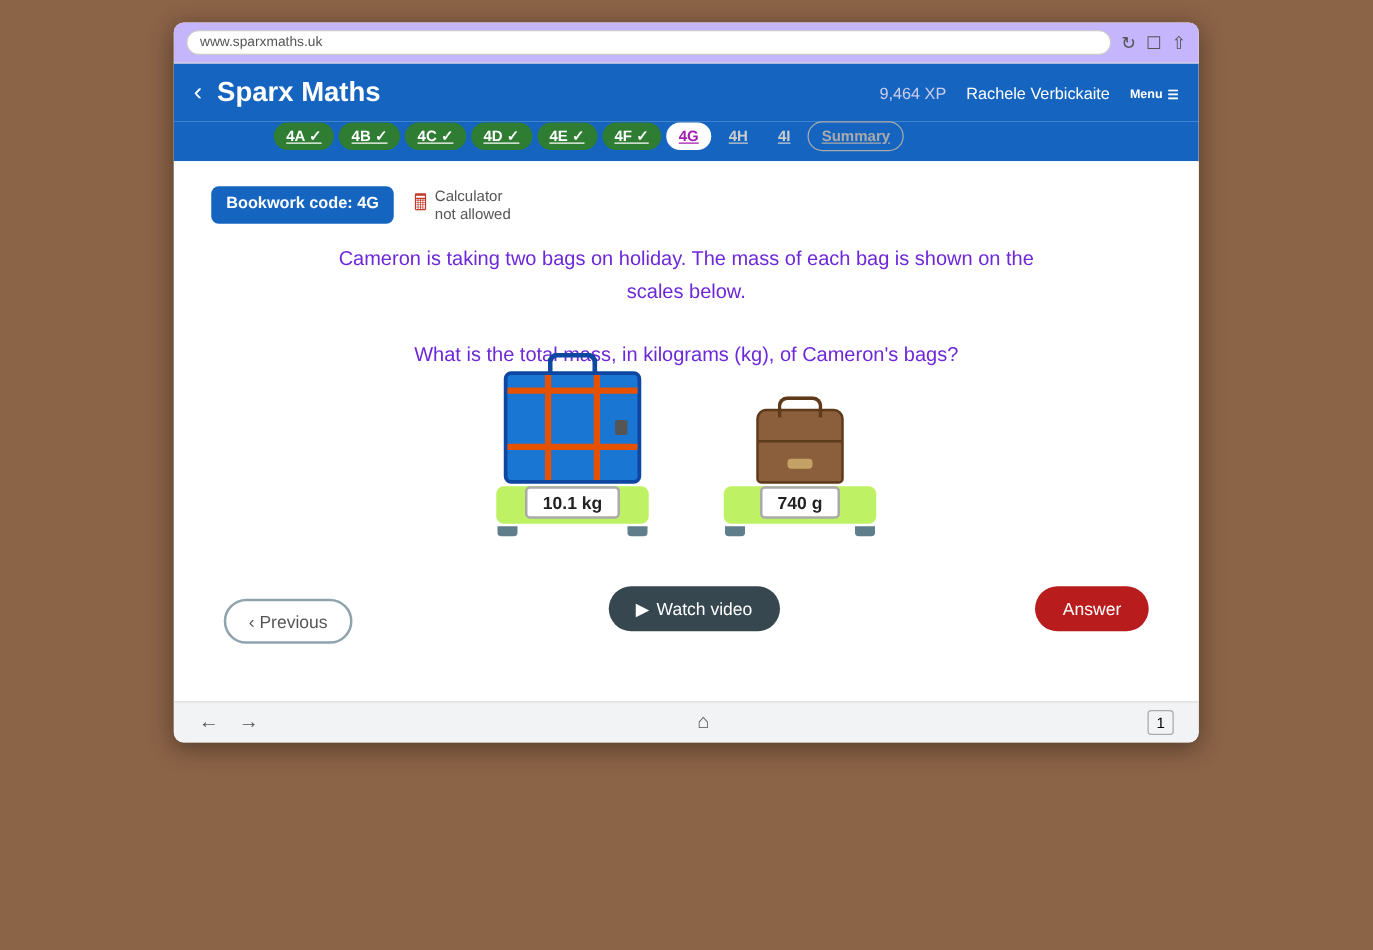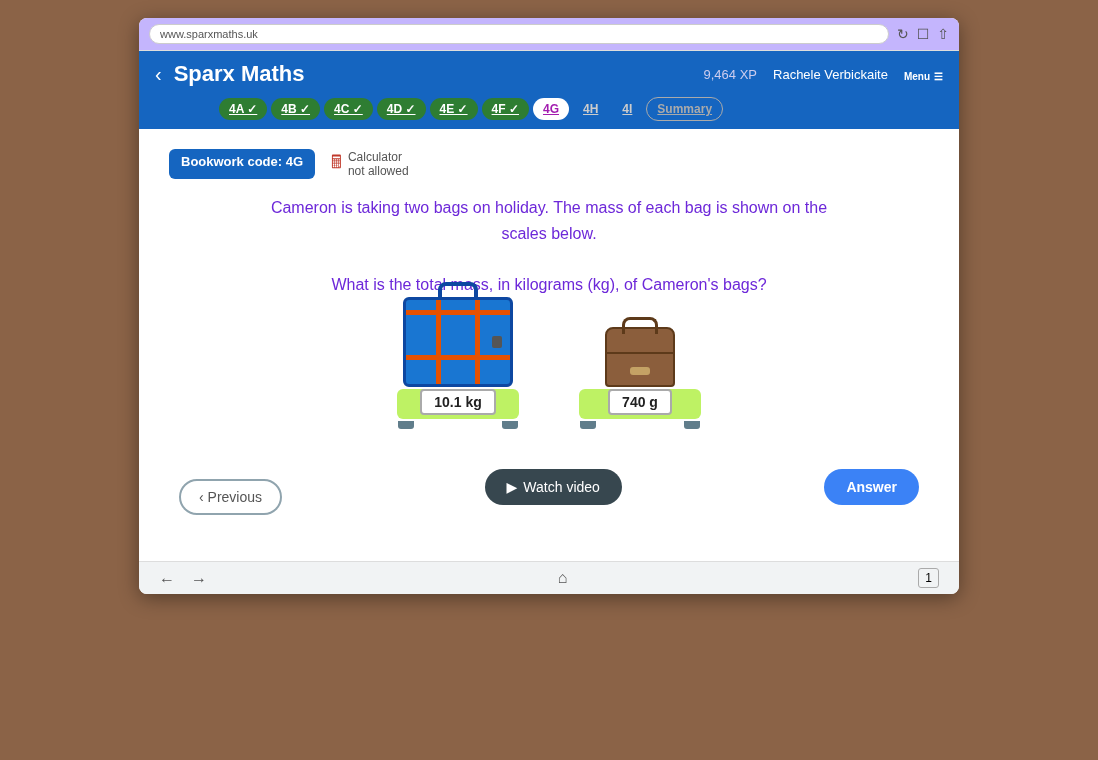--- a/index.html
+++ b/index.html
@@ -371,27 +371,27 @@
       border-radius: 20px;
       padding: 10px 22px;
       font-size: 14px;
       cursor: pointer;
       display: flex;
       align-items: center;
       gap: 6px;
     }
 
     .answer-btn {
-      background: #3b82f6;
+      background: #b91c1c;
       color: white;
       border: none;
       border-radius: 20px;
       padding: 10px 22px;
       font-size: 14px;
-      font-weight: bold;
+      font-weight: normal;
       cursor: pointer;
     }
 
     
     .browser-bottom {
       background: #f1f3f4;
       display: flex;
       align-items: center;
       justify-content: space-between;
       padding: 6px 20px;

